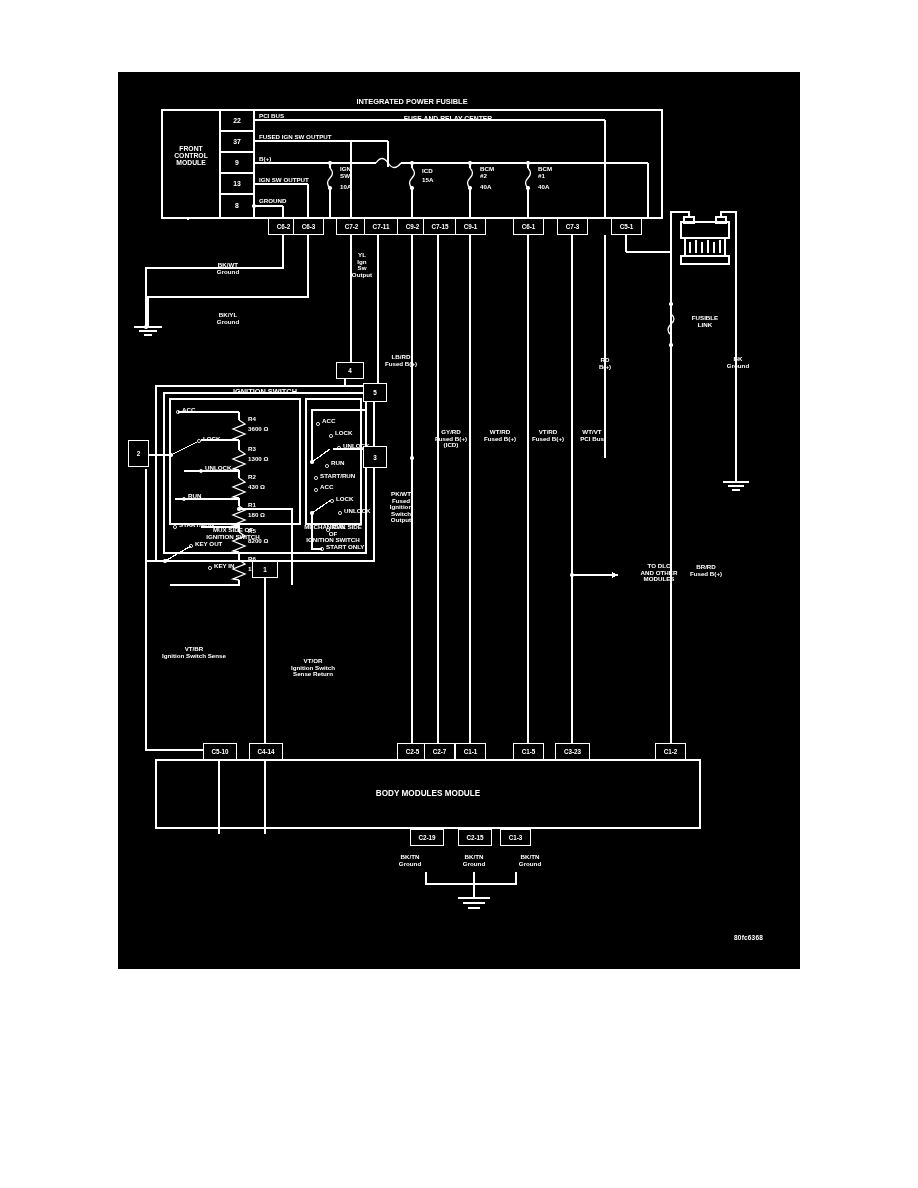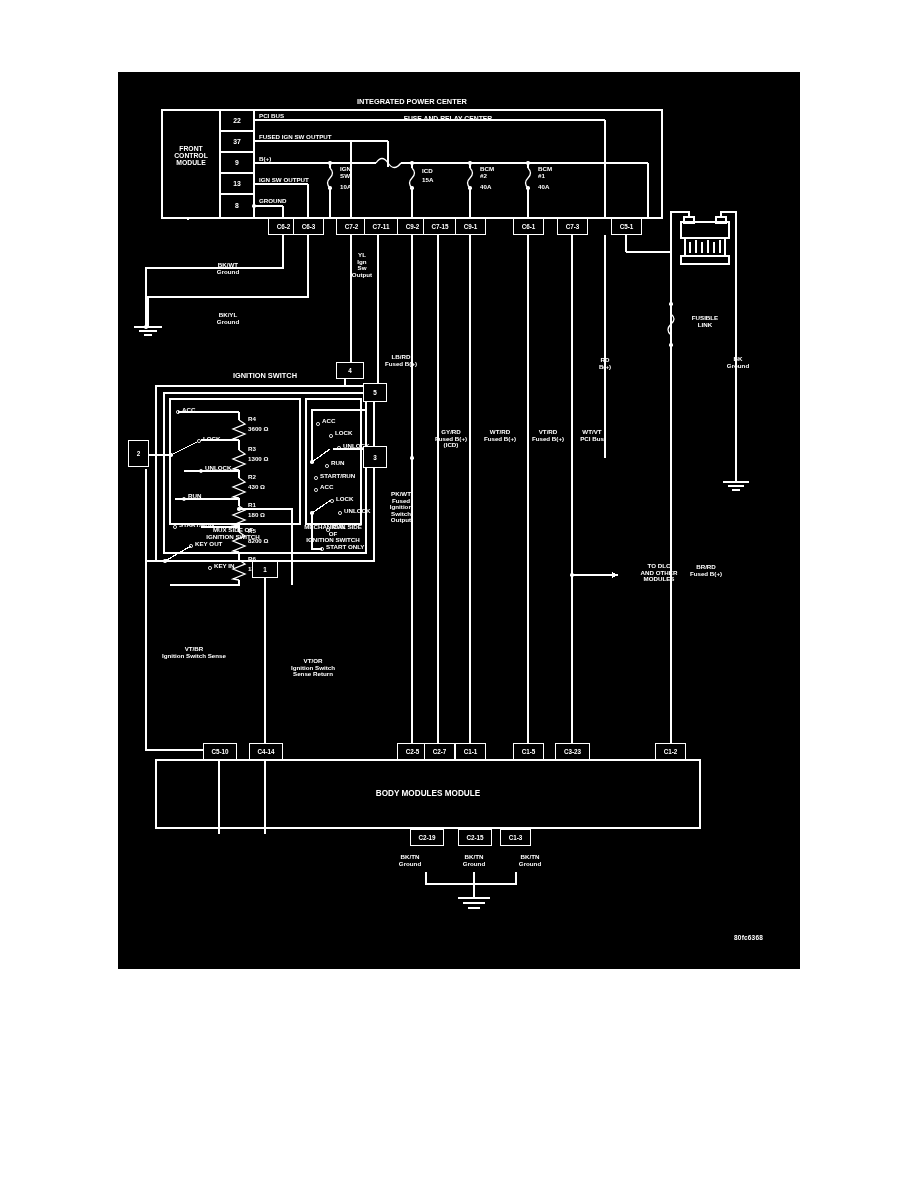--- a/index.html
+++ b/index.html
@@ -255,21 +255,21 @@
     <div class="oc" style="left:211px;top:362px;"></div>
     <div class="oc" style="left:219px;top:374px;"></div>
     <div class="oc" style="left:207px;top:392px;"></div>
     <div class="oc" style="left:196px;top:404px;"></div>
     <div class="oc" style="left:196px;top:416px;"></div>
     <div class="oc" style="left:212px;top:427px;"></div>
     <div class="oc" style="left:220px;top:439px;"></div>
     <div class="oc" style="left:208px;top:456px;"></div>
     <div class="oc" style="left:202px;top:475px;"></div>
 
-    <div class="t f7 b c" style="left:294px;top:26px;">INTEGRATED POWER CENTER</div>
+    <div class="t f7 b c" style="left:294px;top:26px;">INTEGRATED POWER FUSIBLE</div>
     <div class="t f65 b c" style="left:330px;top:43px;">FUSE AND RELAY CENTER</div>
     <div class="t f65 b c" style="left:73px;top:73px;text-align:center;">FRONT
 CONTROL
 MODULE</div>
 
     <div class="t f65 b c" style="left:119px;top:45px;">22</div>
     <div class="t f65 b c" style="left:119px;top:66px;">37</div>
     <div class="t f65 b c" style="left:119px;top:87px;">9</div>
     <div class="t f65 b c" style="left:119px;top:108px;">13</div>
     <div class="t f65 b c" style="left:119px;top:130px;">8</div>
@@ -308,21 +308,21 @@
     <div class="t f6 b c" style="left:110px;top:240px;text-align:center;">BK/YL
 Ground</div>
 
     <div class="t f6 b c" style="left:244px;top:180px;text-align:center;">YL
 Ign
 Sw
 Output</div>
     <div class="t f6 b c" style="left:283px;top:282px;text-align:center;">LB/RD
 Fused B(+)</div>
 
-    <div class="t f7 b c" style="left:147px;top:300px;">IGNITION SWITCH</div>
+    <div class="t f7 b c" style="left:147px;top:316px;">IGNITION SWITCH</div>
     <div class="t f6 b c" style="left:115px;top:455px;text-align:center;">MUX SIDE OF
 IGNITION SWITCH</div>
     <div class="t f6 b c" style="left:215px;top:452px;text-align:center;">MECHANICAL SIDE
 OF
 IGNITION SWITCH</div>
 
     <div class="t f6 b" style="left:64px;top:335px;">ACC</div>
     <div class="t f6 b" style="left:85px;top:364px;">LOCK</div>
     <div class="t f6 b" style="left:87px;top:393px;">UNLOCK</div>
     <div class="t f6 b" style="left:70px;top:421px;">RUN</div>

